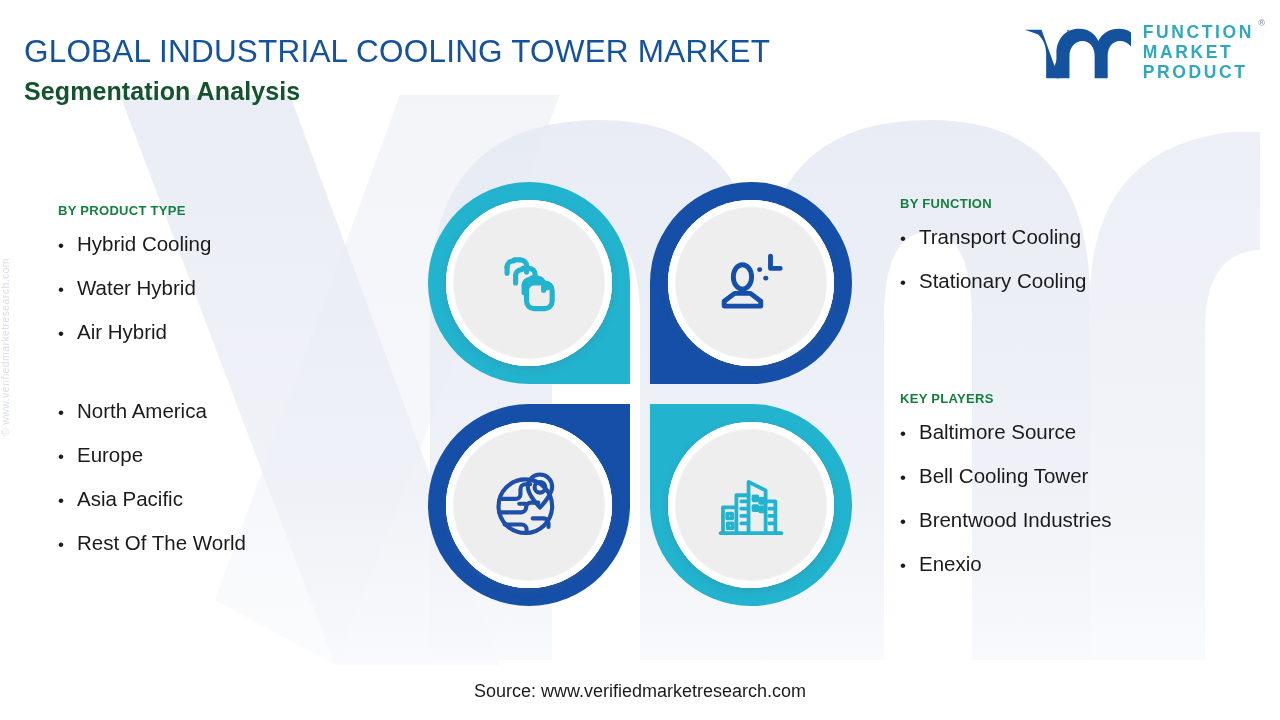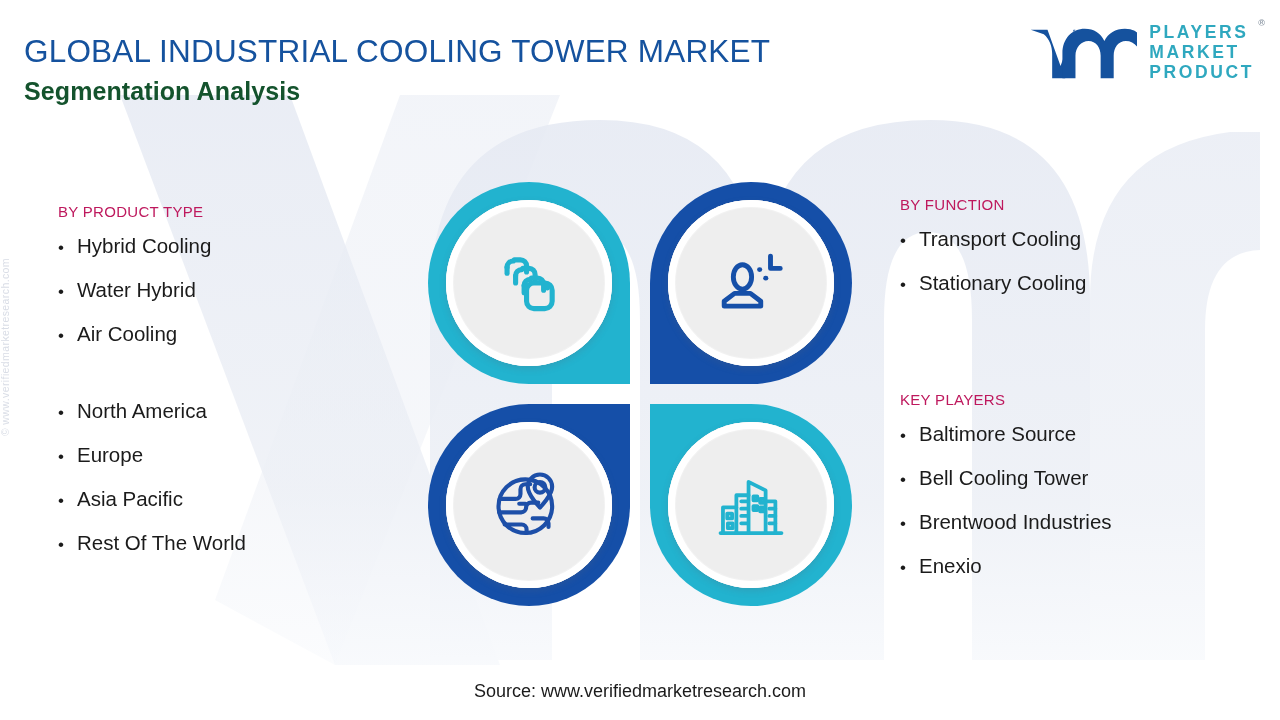--- a/index.html
+++ b/index.html
@@ -44,21 +44,21 @@
   .logo .reg {
     position:absolute; top:-5px; right:-11px;
     font-size:9px; font-weight:700; color:#8f9aa6; letter-spacing:0;
   }
 
   
   .col { position:absolute; z-index:6; }
   .col.left  { left:58px; }
   .col.right { left:900px; }
   .blk-title {
-    font-size:15px; font-weight:400; color:#be185d;
+    font-size:13px; font-weight:700; color:#15803d;
     text-transform:uppercase; letter-spacing:.3px; margin-bottom:13px;
   }
   .blk-list { list-style:none; }
   .blk-list li {
     display:flex; align-items:baseline; gap:13px;
     font-size:20.5px; color:#1b1b1b; line-height:1.22;
     margin-bottom:19px; white-space:nowrap;
   }
   .blk-list li .bul { font-size:17px; color:#1b1b1b; line-height:1; }
 
@@ -139,41 +139,41 @@
   <svg class="mark" viewBox="0 0 118 66">
     <path d="M4 8 L22 8 L36 47 L50 8 L52 8
              C44 14 41 24 41 34 L41 60 L27 60 L27 34
              C27 26 24 18 18 13 Z" fill="#15529e"></path>
     <path d="M38 60 L38 33 C38 18 48 7 62 7 C72 7 79 12 83 20
              C87 12 95 7 105 7 C114 7 118 11 118 11 L118 26
              C115 22 111 20 106 20 C98 20 93 27 93 36 L93 60 L79 60 L79 36
              C79 27 74 20 66 20 C58 20 52 27 52 36 L52 60 Z" fill="#15529e"></path>
   </svg>
   <div class="words">
-    <div>PLAYERS</div>
+    <div>FUNCTION</div>
     <div>MARKET</div>
     <div>PRODUCT</div>
     <span class="reg">®</span>
   </div>
 </div>
 
 <div class="col left" id="c-product">
   <div class="blk-title">BY PRODUCT TYPE</div>
   <ul class="blk-list">
     <li>
       <span class="bul">•</span>
       <span>Hybrid Cooling</span>
     </li>
     <li>
       <span class="bul">•</span>
       <span>Water Hybrid</span>
     </li>
     <li>
       <span class="bul">•</span>
-      <span>Air Cooling</span>
+      <span>Air Hybrid</span>
     </li>
   </ul>
 </div>
 
 <div class="col left" id="c-geography">
   <ul class="blk-list">
     <li>
       <span class="bul">•</span>
       <span>North America</span>
     </li>

